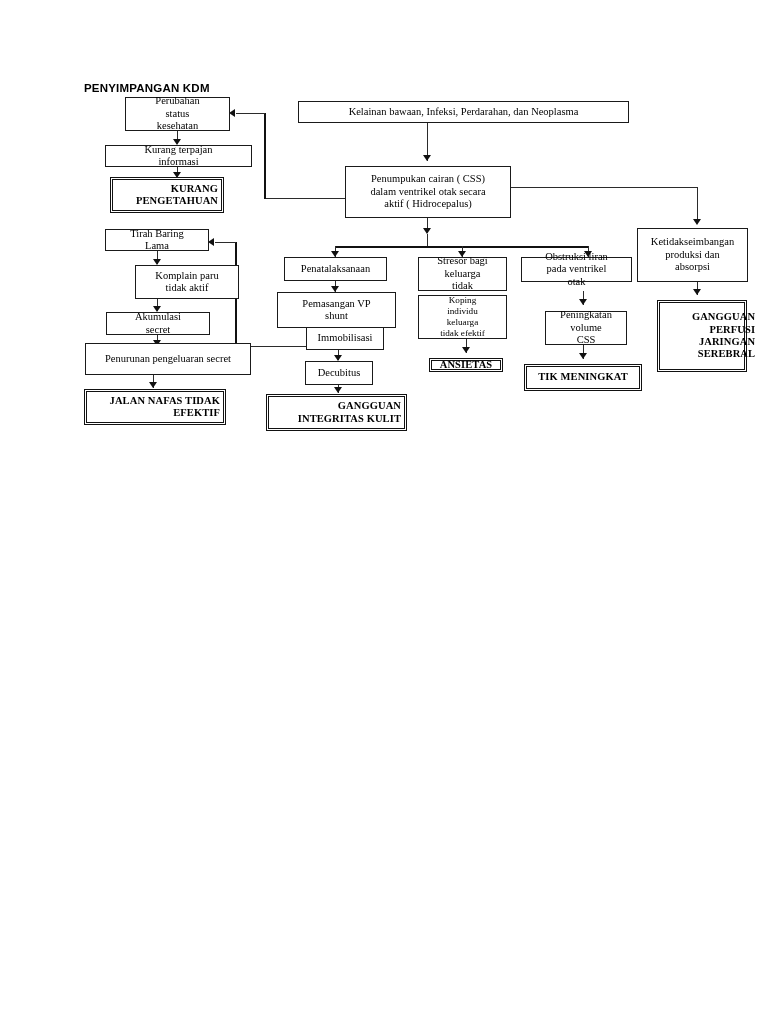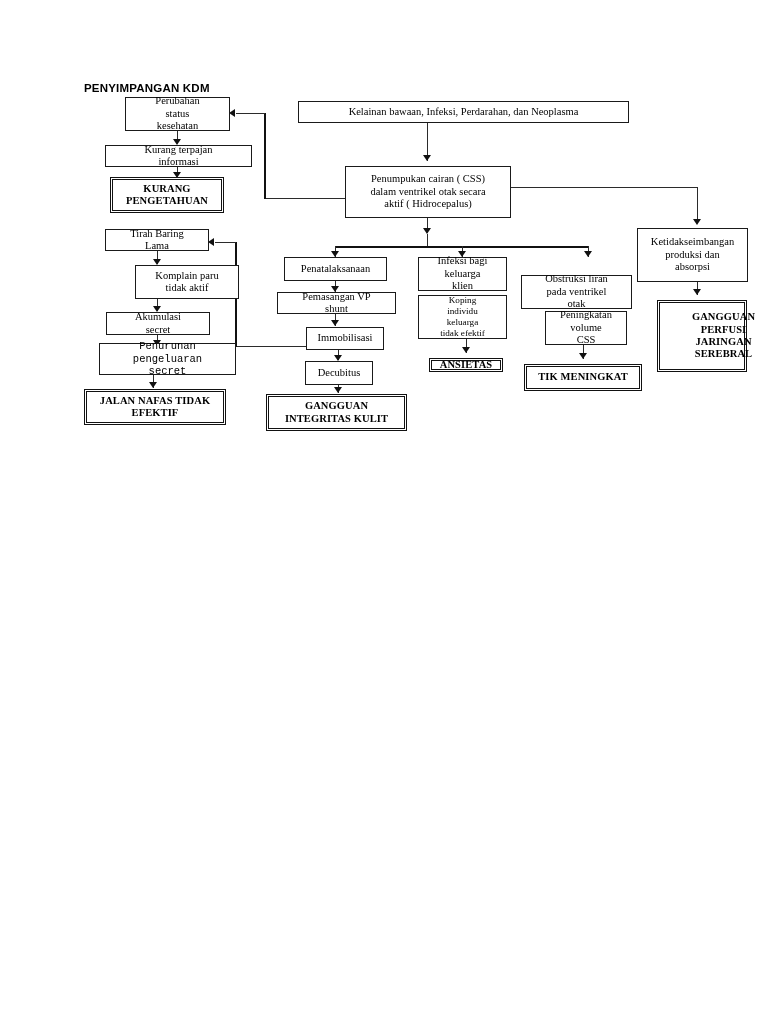--- a/index.html
+++ b/index.html
@@ -43,20 +43,21 @@
     padding: 1px 18px;
     z-index: 5;
   }
   
   .box.outcome {
     font-weight: bold;
     border: 1px solid #111111;
     box-shadow: 0 0 0 1px #ffffff inset, 0 0 0 2px #111111 inset;
     padding: 3px 5px;
     letter-spacing: 0.1px;
+    text-align: right;
   }
   .box.small {
     font-size: 9.2px;
     line-height: 1.2;
   }
   
   .ln {
     position: absolute;
     background: #2b2b2b;
     z-index: 2;
@@ -140,64 +141,64 @@
   <div class="box" style="left:105px; top:265px; width:104px; height:34px;margin-left:30px;">Komplain paru tidak aktif</div>
 
   <div class="ln v" style="left:157px; top:299px; height:12px;"></div>
   <div class="arrow down" style="left:153px; top:306px;"></div>
 
   <div class="box" style="left:106px; top:312px; width:104px; height:23px;">Akumulasi secret</div>
 
   <div class="ln v" style="left:157px; top:335px; height:12px;"></div>
   <div class="arrow down" style="left:153px; top:340px;"></div>
 
-  <div class="box" style="left:99px; top:343px; width:137px; height:32px;font-family:Liberation Mono, monospace;">Penurunan  pengeluaran secret</div>
+  <div class="box" style="left:85px; top:343px; width:166px; height:32px;">Penurunan  pengeluaran secret</div>
 
   <div class="ln v" style="left:153px; top:375px; height:13px;"></div>
   <div class="arrow down" style="left:149px; top:382px;"></div>
 
   <div class="box outcome" style="left:84px; top:389px; width:142px; height:36px;">JALAN NAFAS TIDAK EFEKTIF</div>
 
   <div class="ln h" style="left:236px; top:346px; width:73px;"></div>
   <div class="ln thick v" style="left:235px; top:242px; height:105px;"></div>
   <div class="ln h" style="left:215px; top:242px; width:21px;"></div>
   <div class="arrow left" style="left:208px; top:238px;"></div>
 
   <div class="box" style="left:284px; top:257px; width:103px; height:24px;">Penatalaksanaan</div>
 
   <div class="ln v" style="left:335px; top:281px; height:11px;"></div>
   <div class="arrow down" style="left:331px; top:286px;"></div>
 
-  <div class="box" style="left:277px; top:292px; width:119px; height:22px;">Pemasangan VP shunt</div>
+  <div class="box" style="left:277px; top:292px; width:119px; height:36px;">Pemasangan VP shunt</div>
 
   <div class="ln v" style="left:335px; top:314px; height:12px;"></div>
   <div class="arrow down" style="left:331px; top:320px;"></div>
 
   <div class="box" style="left:306px; top:327px; width:78px; height:23px;">Immobilisasi</div>
 
   <div class="ln v" style="left:338px; top:350px; height:10px;"></div>
   <div class="arrow down" style="left:334px; top:355px;"></div>
 
   <div class="box" style="left:305px; top:361px; width:68px; height:24px;">Decubitus</div>
 
   <div class="ln v" style="left:338px; top:382px; height:11px;"></div>
   <div class="arrow down" style="left:334px; top:387px;"></div>
 
   <div class="box outcome" style="left:266px; top:394px; width:141px; height:37px;">GANGGUAN INTEGRITAS KULIT</div>
 
-  <div class="box" style="left:418px; top:257px; width:89px; height:34px;">Infeksi bagi keluarga klien</div>
+  <div class="box" style="left:418px; top:257px; width:89px; height:34px;">Stresor bagi keluarga tidak</div>
 
   <div class="box small" style="left:418px; top:295px; width:89px; height:44px;">Koping individu keluarga tidak efektif</div>
 
   <div class="ln v" style="left:466px; top:339px; height:14px;"></div>
   <div class="arrow down" style="left:462px; top:347px;"></div>
 
   <div class="box outcome" style="left:429px; top:358px; width:74px; height:14px;">ANSIETAS</div>
 
-  <div class="box" style="left:521px; top:257px; width:111px; height:34px;margin-top:18px;">Obstruksi liran pada ventrikel otak</div>
+  <div class="box" style="left:521px; top:257px; width:111px; height:25px;">Obstruksi liran pada ventrikel otak</div>
 
   <div class="ln v" style="left:583px; top:291px; height:14px;"></div>
   <div class="arrow down" style="left:579px; top:299px;"></div>
 
   <div class="box" style="left:545px; top:311px; width:82px; height:34px;">Peningkatan volume CSS</div>
 
   <div class="ln v" style="left:583px; top:345px; height:14px;"></div>
   <div class="arrow down" style="left:579px; top:353px;"></div>
 
   <div class="box outcome" style="left:524px; top:364px; width:118px; height:27px;">TIK MENINGKAT</div>

